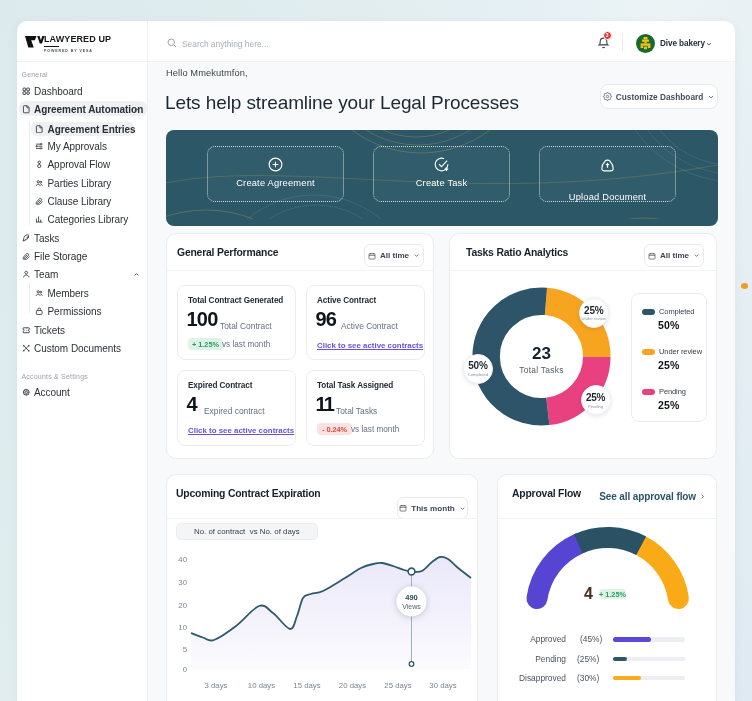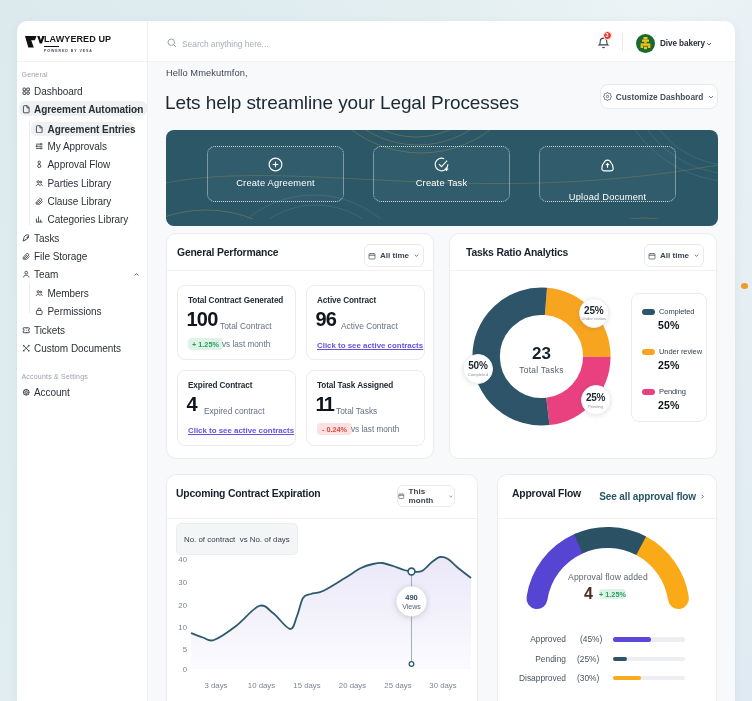--- a/index.html
+++ b/index.html
@@ -301,28 +301,28 @@
       <div class="lgval" style="left:26px;top:65px">25%</div>
       <div class="lgrow" style="left:10px;top:93px">
             <div class="lgsw" style="background:#e94080"></div>
             <div class="lglab">Pending</div>
           </div>
       <div class="lgval" style="left:26px;top:105px">25%</div>
     </div>
   </div>
   <div class="card" style="left:18px;top:412px;width:312px;height:240px;border-bottom:none;border-radius:10px 10px 0 0">
     <div class="ctitle" style="left:9px;top:13px">Upcoming Contract Expiration</div>
-    <div class="drop" style="left:230px;top:10px;width:58px;height:22px"><svg width="8" height="8" viewBox="0 0 24 24" fill="none" stroke="#39424d" stroke-width="2">
+    <div class="drop" style="left:230px;top:22px;width:71px;height:22px"><svg width="8" height="8" viewBox="0 0 24 24" fill="none" stroke="#39424d" stroke-width="2">
             <rect x="3" y="5" width="18" height="16" rx="2"></rect>
             <path d="M8 3v4M16 3v4M3 10h18"></path>
           </svg>This month<svg width="7" height="7" viewBox="0 0 24 24" fill="none" stroke="#39424d" stroke-width="2.4">
             <path d="M6 9l6 6 6-6"></path>
           </svg></div>
     <div class="divider" style="top:43px"></div>
-    <div class="abs" style="left:9px;top:48px;height:32px;padding:0 7px;background:#f4f5f7;border:1px solid #ececf0;border-radius:5px;font-size:7.9px;color:#39424d;display:flex;align-items:center">No. of contract&nbsp; vs No. of days</div>
+    <div class="abs" style="left:9px;top:48px;height:17px;padding:0 17px;background:#f4f5f7;border:1px solid #ececf0;border-radius:5px;font-size:7.9px;color:#39424d;display:flex;align-items:center">No. of contract&nbsp; vs No. of days</div>
     <div class="axlab" style="left:4px;top:80px">40</div>
     <div class="axlab" style="left:4px;top:102.5px">30</div>
     <div class="axlab" style="left:4px;top:125.5px">20</div>
     <div class="axlab" style="left:4px;top:148px">10</div>
     <div class="axlab" style="left:4px;top:170px">5</div>
     <div class="axlab" style="left:4px;top:190px">0</div>
     <div class="xlab" style="left:29px;top:206px">3 days</div>
     <div class="xlab" style="left:74.5px;top:206px">10 days</div>
     <div class="xlab" style="left:120px;top:206px">15 days</div>
     <div class="xlab" style="left:165.5px;top:206px">20 days</div>
@@ -351,21 +351,20 @@
             <path d="M9 6l6 6-6 6"></path>
           </svg></div>
     <div class="divider" style="top:43px"></div>
     <svg class="abs" style="left:0;top:0" width="220" height="240" viewBox="0 0 220 240" fill="none">
       <g stroke-width="21" fill="none">
         <path d="M38.97,123.56 A71.5,71.5 0 0 1 80.28,68.83" stroke="#5644d3" stroke-linecap="round"></path>
         <path d="M143.18,70.82 A71.5,71.5 0 0 1 180.43,123.56" stroke="#fbaa17" stroke-linecap="round"></path>
         <path d="M80.28,68.83 A71.5,71.5 0 0 1 143.18,70.82" stroke="#2b5264"></path>
       </g>
     </svg>
-    <div class="abs" style="left:0;top:97px;width:220px;text-align:center;font-size:8.6px;color:#5d6771;letter-spacing:.1px">Approval flow added</div>
     <div class="abs" style="left:86px;top:109.5px;font-size:16px;font-weight:700;color:#4a2d1e">4</div>
     <div class="pillG" style="left:101px;top:114px;width:27px;height:10px">+ 1.25%</div>
     <div class="abarrow" style="right:150px;top:159px">Approved</div>
         <div class="abarrow" style="left:82px;top:159px">(45%)</div>
     <div class="abtrack" style="left:115px;top:162px">
           <div class="abfill" style="width:38px;background:#5a48d8"></div>
         </div>
     <div class="abarrow" style="right:150px;top:178.5px">Pending</div>
         <div class="abarrow" style="left:79px;top:178.5px">(25%)</div>
     <div class="abtrack" style="left:115px;top:181.5px">

